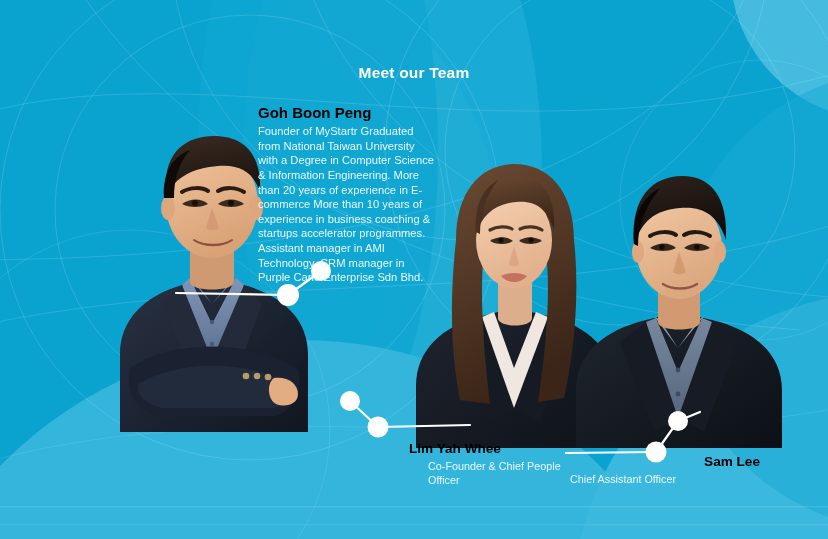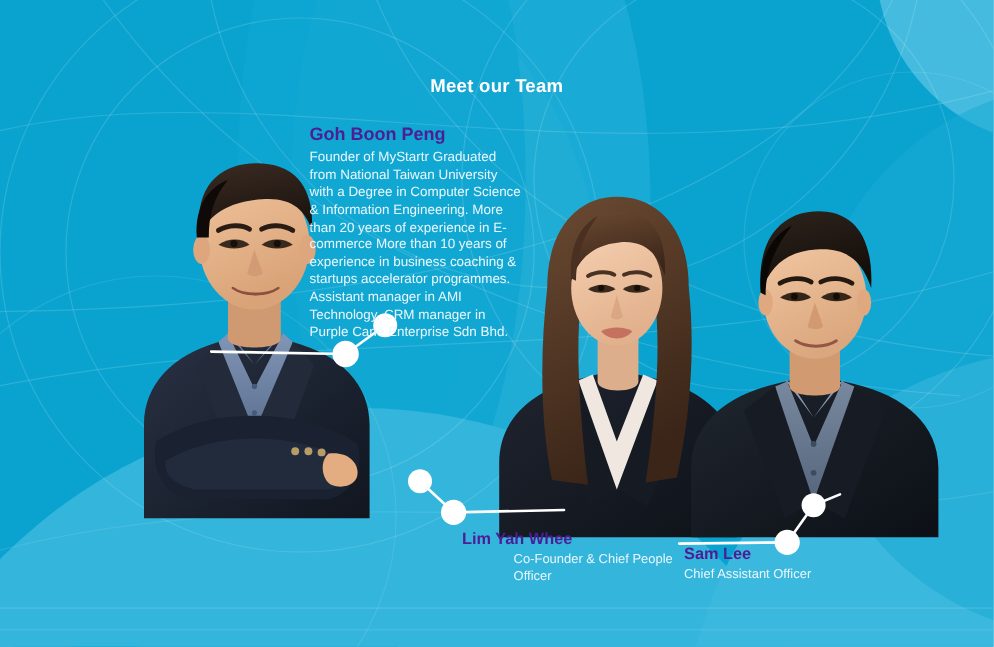--- a/index.html
+++ b/index.html
@@ -40,21 +40,21 @@
     text-align: center;
     color: #ffffff;
     font-size: 15.5px;
     font-weight: bold;
     letter-spacing: 0.2px;
     text-shadow: 0 0 1px rgba(0,0,0,0.05);
   }
 
   
   .member-name {
-    color: #4c1d95;
+    color: #000000;
     font-weight: bold;
     line-height: 1.15;
     white-space: nowrap;
   }
   .member-body {
     color: #eaf7fd;
     font-weight: normal;
   }
 
   #member-goh {
@@ -68,30 +68,30 @@
     font-size: 11.2px;
     line-height: 14.6px;
   }
 
   #member-lim {
     position: absolute;
     left: 385px;
     top: 441px;
     width: 180px;
   }
-  #member-lim .member-name { font-size: 13.6px; margin-bottom: 2px; }
+  #member-lim .member-name { font-size: 13.6px; margin-bottom: 2px; margin-left: 24px; }
   #member-lim .member-body { font-size: 10.8px; line-height: 14px; margin-left: 43px; }
 
   #member-sam {
     position: absolute;
     left: 570px;
     top: 454px;
     width: 190px;
   }
-  #member-sam .member-name { font-size: 13.6px; margin-bottom: 2px; }
+  #member-sam .member-name { font-size: 13.6px; margin-bottom: 2px; text-align: right; }
   #member-sam .member-body { font-size: 10.8px; line-height: 14px; }
 
   
   .photo {
     position: absolute;
   }
   #photo-goh  { left: 78px;  top: 92px;  width: 268px; height: 340px; }
   #photo-lim  { left: 398px; top: 136px; width: 232px; height: 312px; }
   #photo-sam  { left: 560px; top: 148px; width: 244px; height: 300px; }
 

